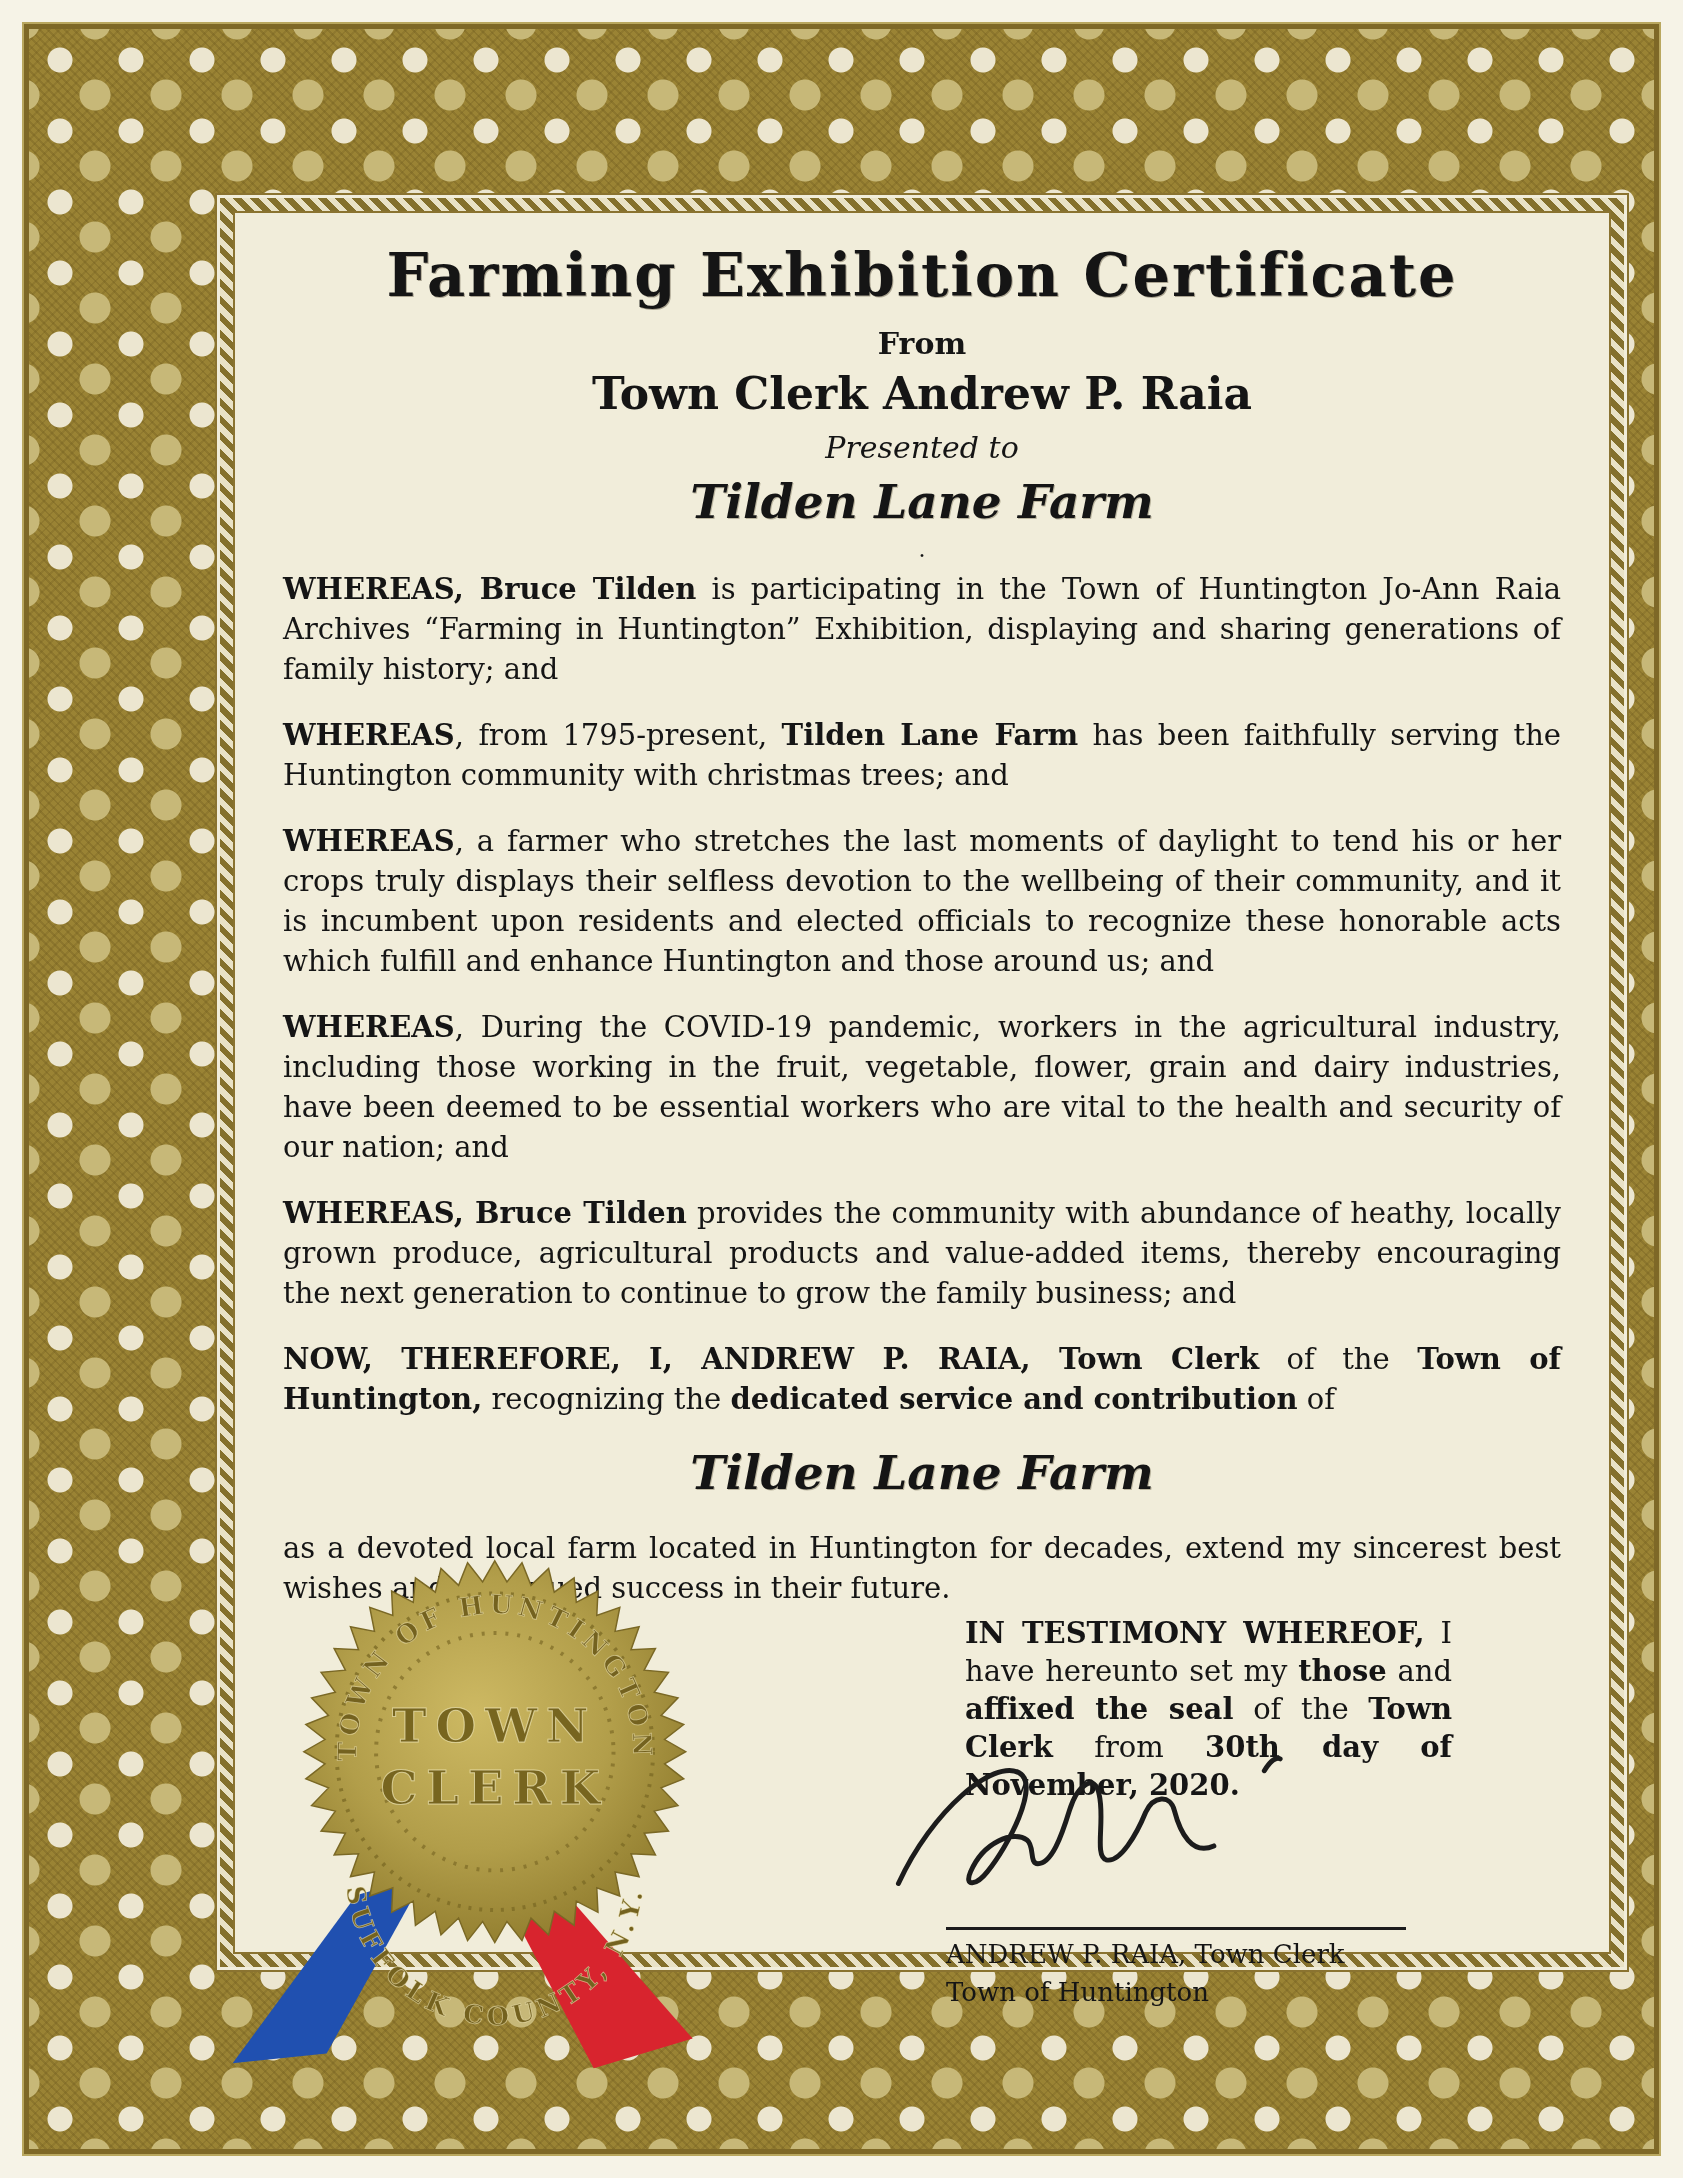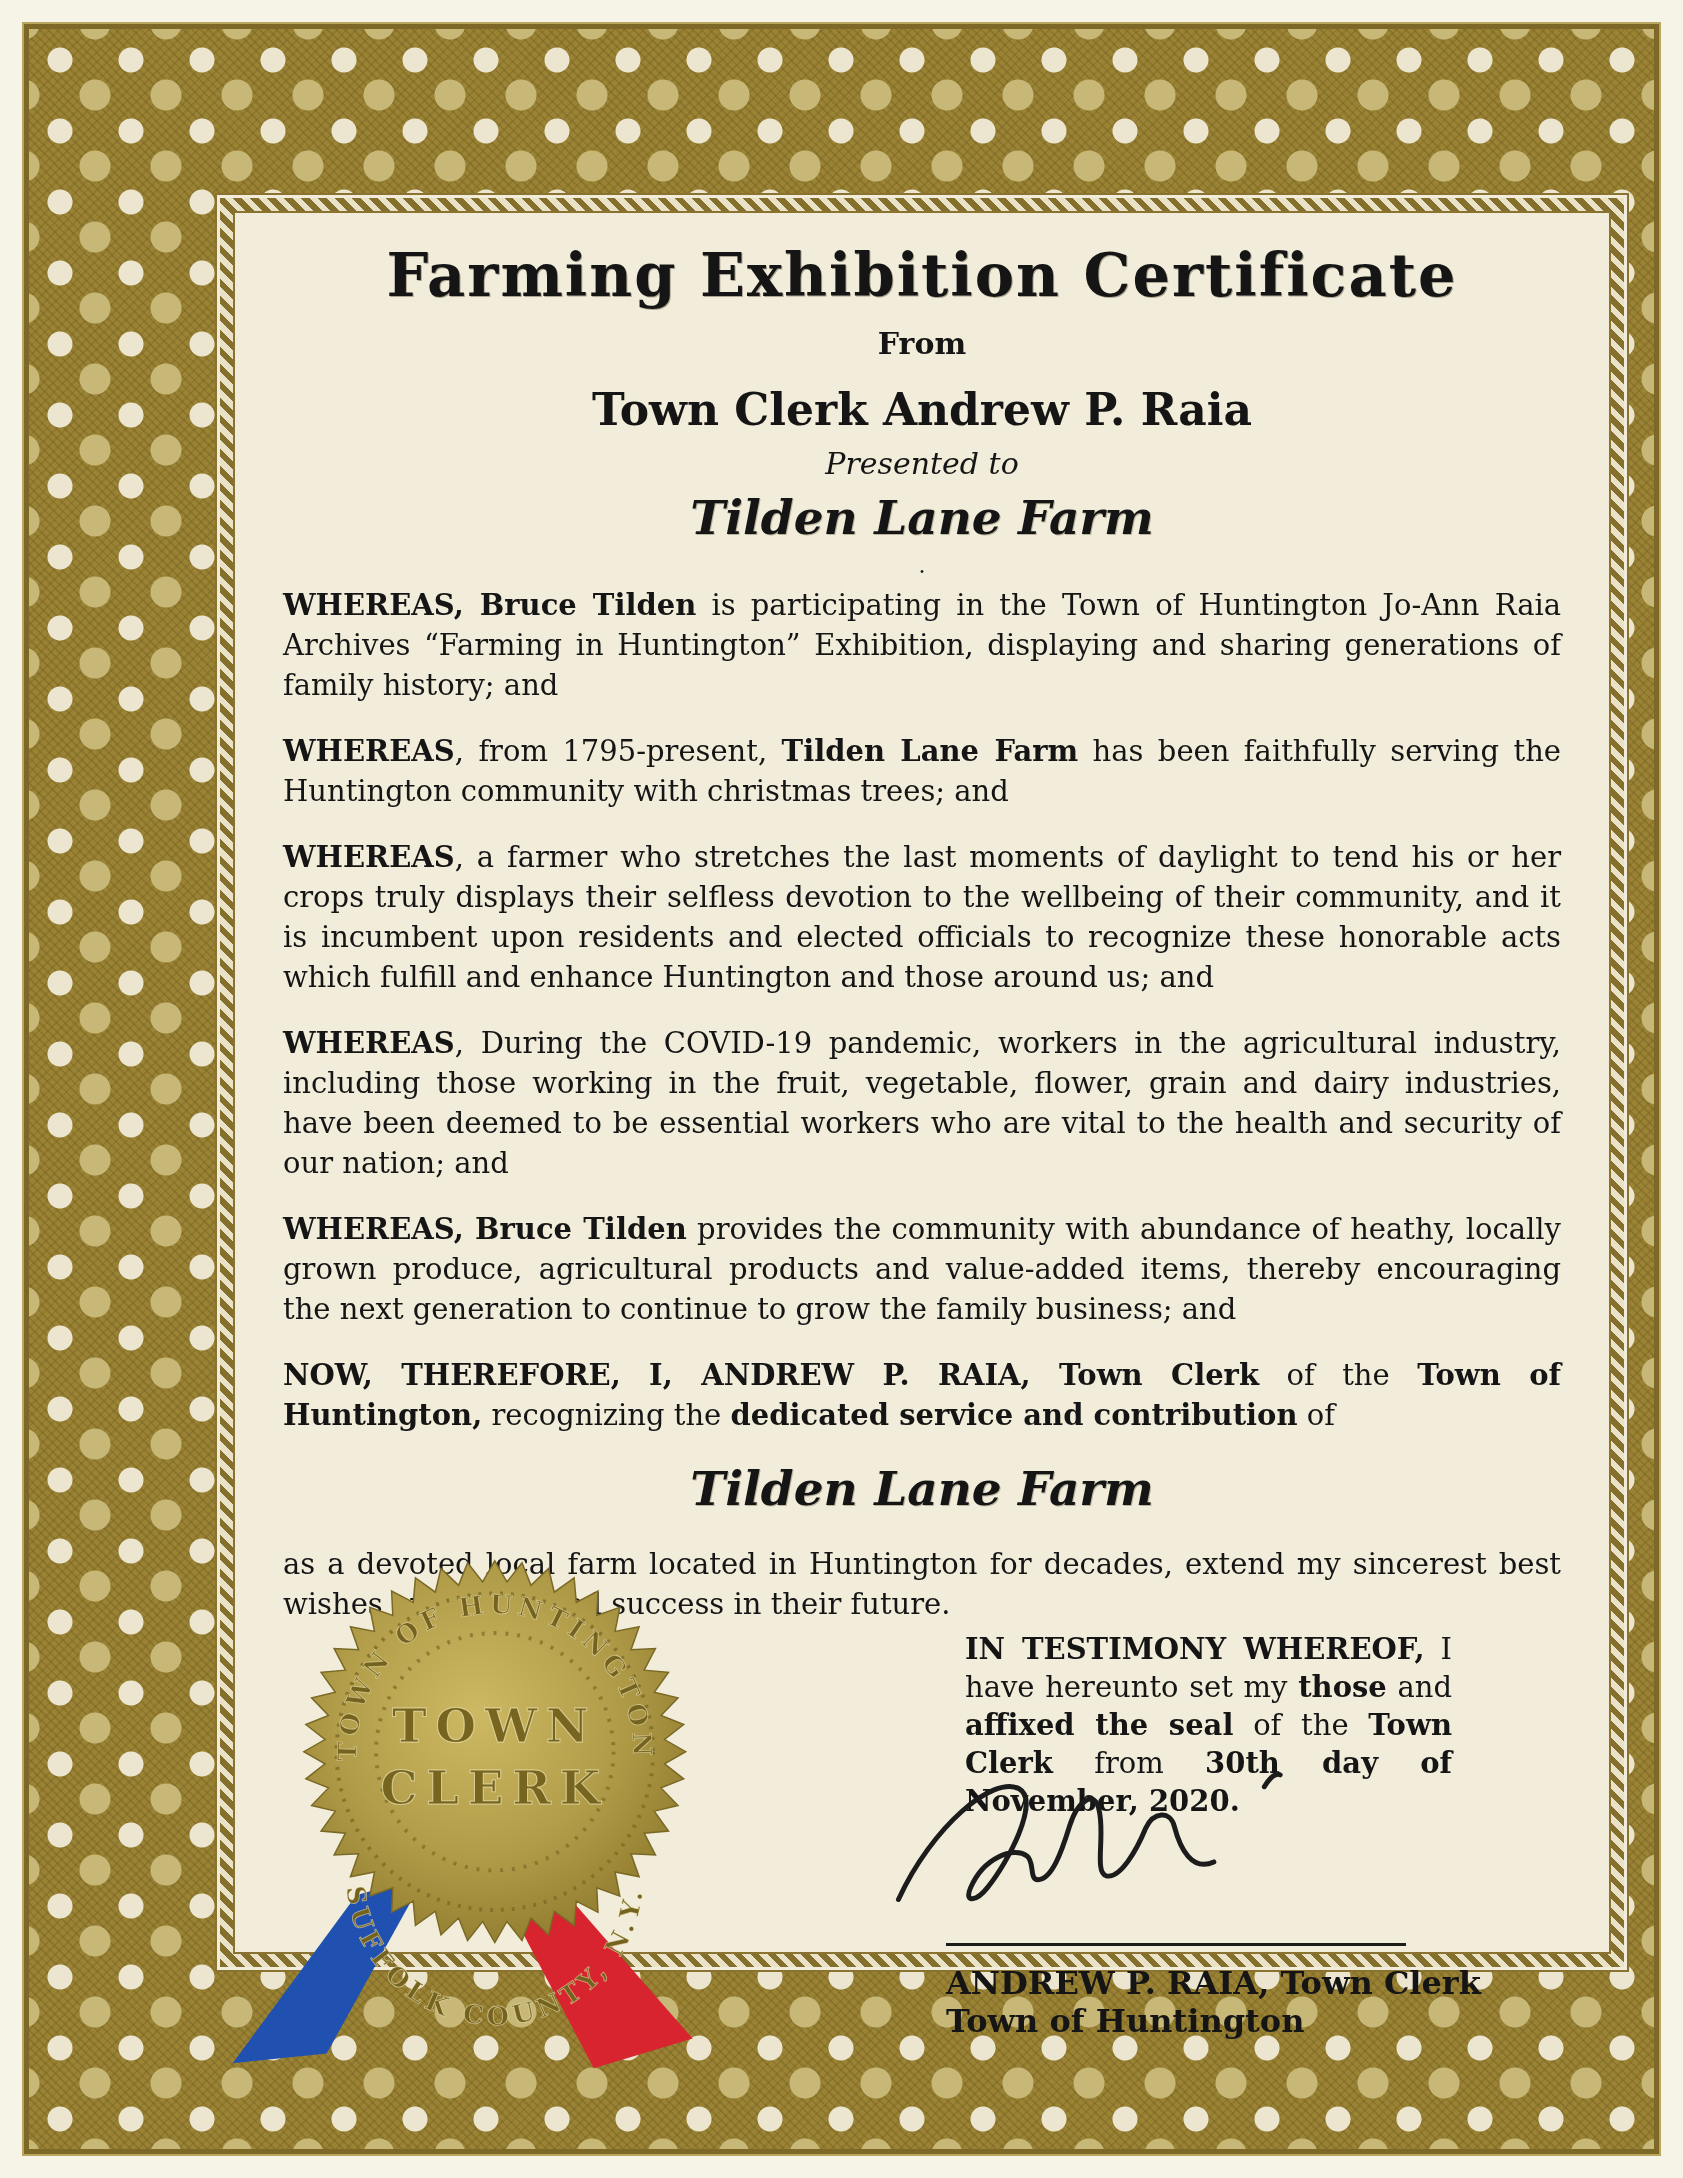--- a/index.html
+++ b/index.html
@@ -33,36 +33,36 @@
     border-image:repeating-linear-gradient(45deg,#84702c 0 6px,#e9e2c6 6px 12px) 13;
     background:#f1edda;
     box-shadow:inset 0 0 0 2px #8a7330, 0 0 0 3px #f1edda, 0 0 0 5px #8a7330;
     padding:0 50px;
     display:flex;flex-direction:column;
   }
   .t-center{text-align:center;}
   .cert-title{margin-top:34px;font-size:59px;font-weight:bold;letter-spacing:2px;line-height:61px;
     text-shadow:1px 1px 0 rgba(40,30,10,.35);}
   .from-label{margin-top:22px;font-size:30px;font-weight:bold;line-height:32px;}
-  .issuer{margin-top:26px;font-size:44px;font-weight:bold;line-height:48px;}
+  .issuer{margin-top:10px;font-size:44px;font-weight:bold;line-height:48px;}
   .presented-label{margin-top:14px;font-size:30px;font-style:italic;font-weight:normal;line-height:32px;}
   .recipient{margin-top:12px;font-size:47px;font-weight:bold;font-style:italic;line-height:51px;
     text-shadow:1px 1px 0 rgba(60,50,20,.3);}
   .stray{margin-top:18px;font-size:22px;line-height:10px;}
   .paras{margin-top:14px;}
   .paras p{font-size:29px;line-height:40px;text-align:justify;margin:0 0 26px 0;}
   .paras p:last-child{margin-bottom:0;}
   .b{font-weight:bold;}
   .recipient2{margin-top:28px;}
   .closing{margin-top:30px;font-size:29px;line-height:40px;text-align:justify;}
   .testimony{width:487px;margin:6px 109px 0 auto;font-size:29px;line-height:38px;text-align:justify;}
   .sig-area{position:relative;height:208px;margin-top:2px;}
   .sig-svg{position:absolute;left:554px;top:-57px;width:554px;height:178px;}
   .sig-line{position:absolute;left:663px;top:121px;width:460px;border-bottom:3px solid #1c1c1c;}
-  .sig-name{position:absolute;left:663px;top:142px;font-size:32px;font-weight:bold;line-height:38px;white-space:nowrap;}
+  .sig-name{position:absolute;left:663px;top:129px;font-size:26px;font-weight:normal;line-height:38px;white-space:nowrap;}
   .seal-svg{position:absolute;left:198px;top:1539px;width:554px;height:554px;}
   .seal-arc-text{font-size:26px;font-weight:bold;letter-spacing:5px;fill:#74621f;stroke:rgba(255,246,200,.55);stroke-width:.8px;}
   .seal-center-text{font-size:47px;font-weight:bold;letter-spacing:9px;fill:#77651f;stroke:rgba(255,248,205,.6);stroke-width:1px;}
 </style>
 </head>
 <body>
 
 <div class="page">
   <div class="lace"></div>
 

